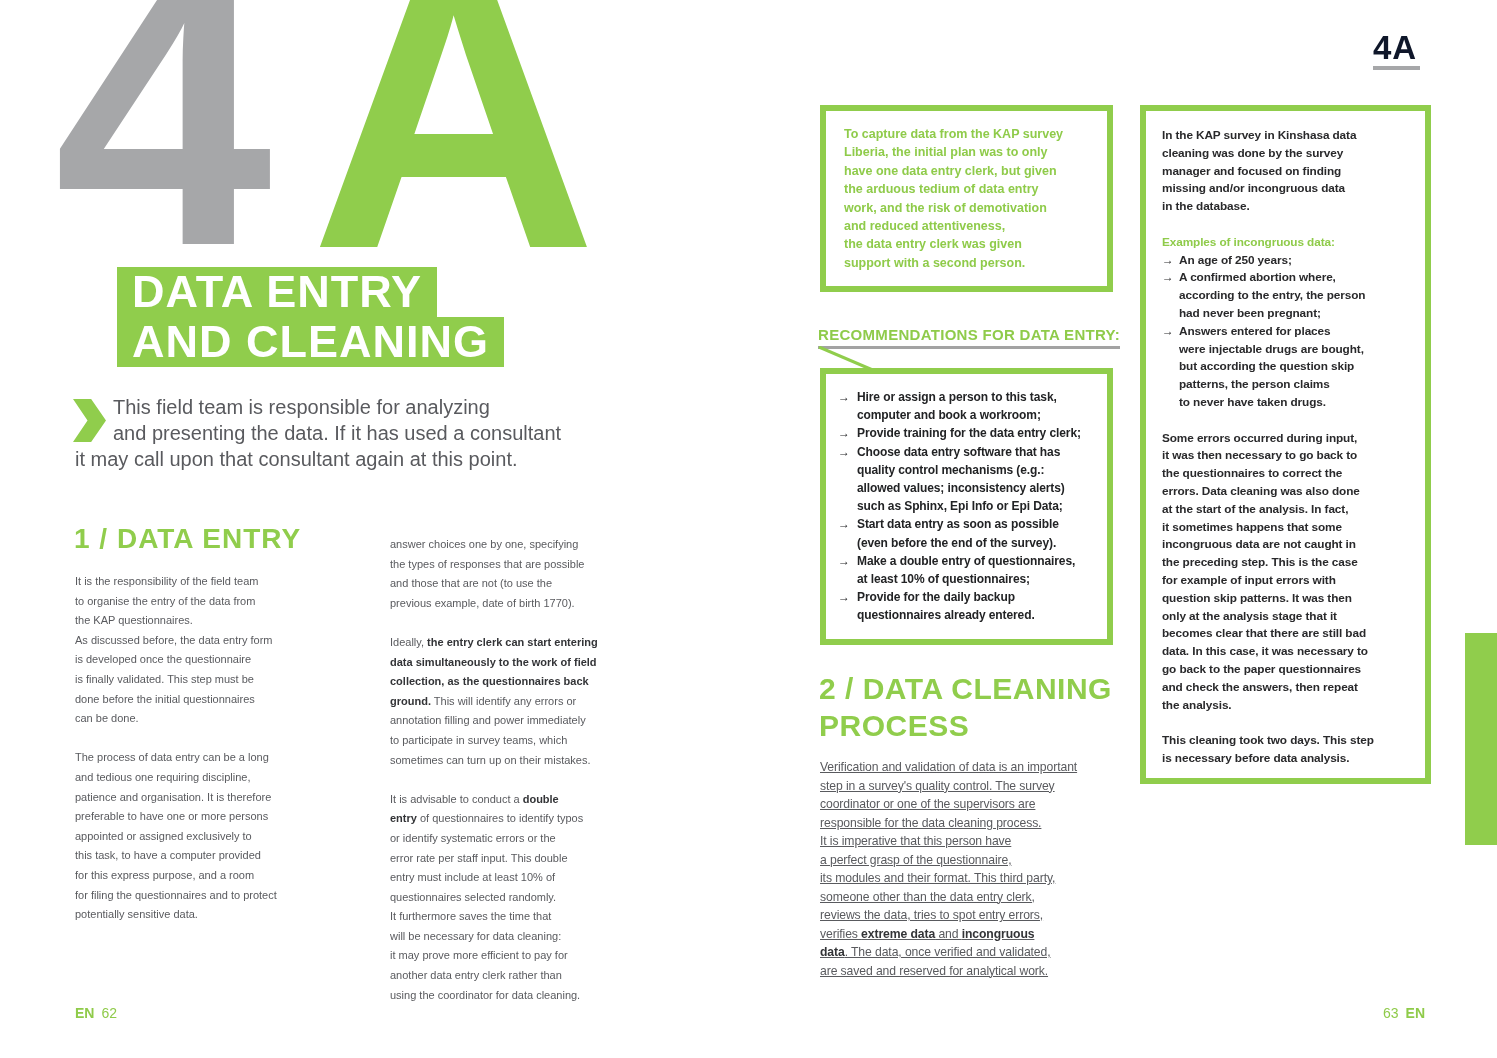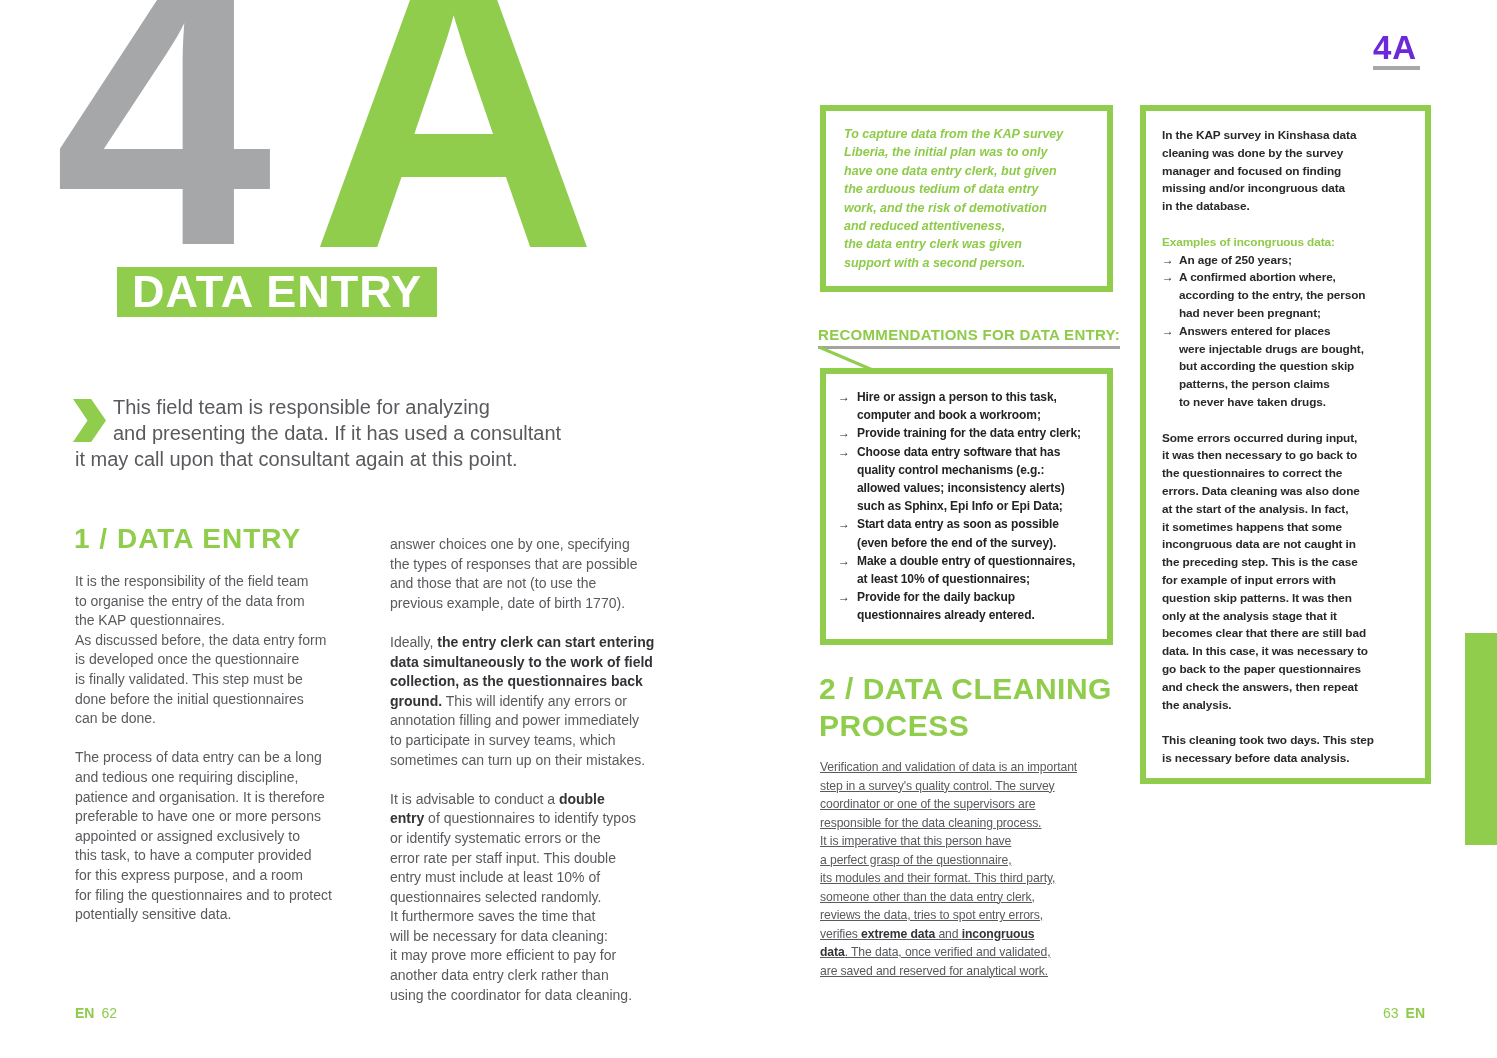--- a/index.html
+++ b/index.html
@@ -17,31 +17,31 @@
   .banner-line{display:table;background:#90cd4c;color:#ffffff;font-size:45px;font-weight:700;
     line-height:50px;padding:0 15px;letter-spacing:1px;white-space:nowrap;}
   
   .chev{position:absolute;left:73px;top:399px;width:33px;height:43px;background:#90cd4c;
     clip-path:polygon(0 0,55% 0,100% 50%,55% 100%,0 100%,44% 50%);}
   .intro{position:absolute;left:75px;top:394px;font-size:20px;line-height:26px;color:#595a5e;}
   .intro .ind{margin-left:38px;}
   
   .h1{position:absolute;left:74px;top:523px;font-size:28px;font-weight:700;color:#90cd4c;
     letter-spacing:1px;margin:0;white-space:nowrap;}
-  .col{position:absolute;width:306px;font-size:14px;line-height:19.6px;color:#595a5e;}
+  .col{position:absolute;width:306px;font-size:11px;line-height:19.6px;color:#595a5e;}
   .col p{margin:0 0 19.6px 0;}
   .col1{left:75px;top:572px;}
   .col2{left:390px;top:535px;}
   .p{white-space:pre-line;}
   .b{font-weight:700;color:#333437;}
   
   .libbox{position:absolute;left:820px;top:105px;width:293px;box-sizing:border-box;
     border:6px solid #90cd4c;padding:14px 14px 14px 18px;color:#8fcb4a;font-weight:700;
     font-size:12.5px;line-height:18.4px;}
-  .libbox p{margin:0;font-style:italic;}
+  .libbox p{margin:0;}
   
   .rechead{position:absolute;left:818px;top:326px;font-size:15px;font-weight:700;color:#8fcb4a;
     letter-spacing:0.3px;border-bottom:3px solid #a3a3a3;padding-bottom:3px;white-space:nowrap;}
   .tail{position:absolute;left:818px;top:346px;}
   .recbox{position:absolute;left:820px;top:368px;width:293px;box-sizing:border-box;
     border:6px solid #90cd4c;padding:14px 5px 14px 12px;}
   .item{display:flex;font-size:12px;font-weight:700;color:#222325;line-height:18.2px;
     letter-spacing:-0.1px;}
   .item .arw{width:19px;flex:none;}
   .itxt{white-space:pre-line;}
@@ -54,38 +54,39 @@
   .kinbox{position:absolute;left:1140px;top:105px;width:291px;box-sizing:border-box;
     border:6px solid #90cd4c;padding:16px 12px 10px 16px;font-size:11.8px;font-weight:700;
     line-height:17.8px;color:#29292b;letter-spacing:-0.1px;}
   .kinbox p{margin:0 0 17.8px 0;}
   .kinbox p.last{margin-bottom:0;}
   .ghead{color:#8fcb4a;}
   .kitems{margin-bottom:17.8px;}
   .kinbox .item{font-size:11.8px;line-height:17.8px;color:#29292b;}
   .kinbox .item .arw{width:17px;}
   
-  .corner{position:absolute;left:1373px;top:30px;font-size:33px;font-weight:700;color:#6d28d9;
+  .corner{position:absolute;left:1373px;top:30px;font-size:33px;font-weight:700;color:#0f172a;
     letter-spacing:1px;line-height:36px;border-bottom:4px solid #a6a7a9;padding:0 3px 0 0;}
   .sidetab{position:absolute;left:1465px;top:633px;width:32px;height:212px;background:#90cd4c;}
   .fl{position:absolute;left:75px;top:1005px;font-size:14px;color:#8fcb4a;}
   .fl b{margin-right:7px;}
   .fr{position:absolute;left:1383px;top:1005px;font-size:14px;color:#8fcb4a;}
   .fr b{margin-left:7px;}
 </style>
 </head>
 <body>
 
 <div id="canvas">
 
   <div class="numeral4">4</div>
   <div class="letterA">A</div>
 
   <div class="banner">
     <div class="banner-line">DATA ENTRY</div>
+    <div class="banner-line">AND CLEANING</div>
   </div>
 
   <div class="chev"></div>
   <div class="intro">
     <div class="ind">This field team is responsible for analyzing</div>
     <div class="ind">and presenting the data. If it has used a consultant</div>
     <div>it may call upon that consultant again at this point.</div>
   </div>
 
   <h2 class="h1">1 / DATA ENTRY</h2>

